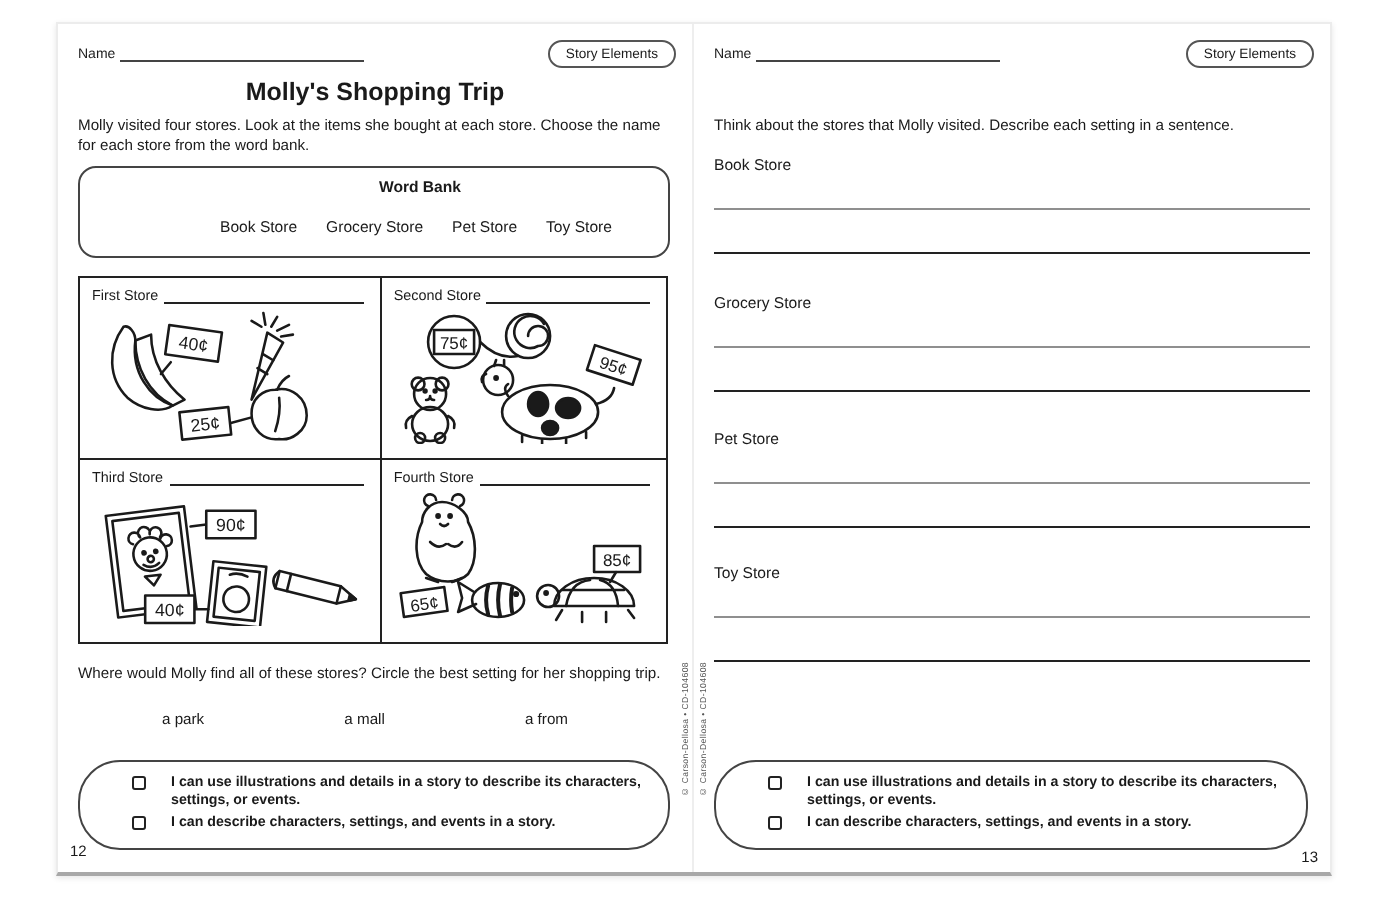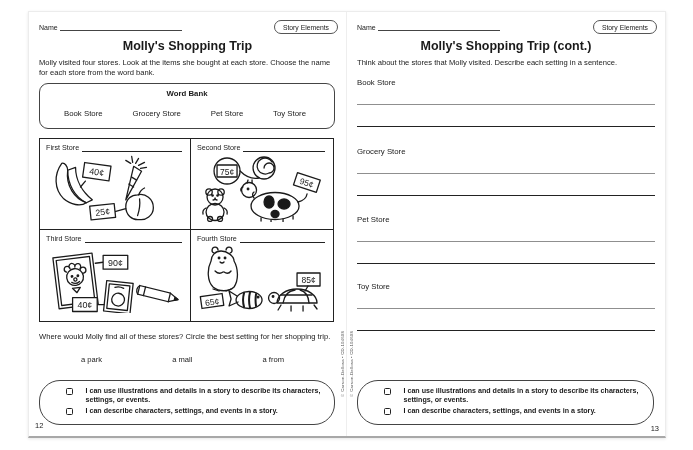--- a/index.html
+++ b/index.html
@@ -8,21 +8,21 @@
             border:1px solid #ececec; border-bottom:2.5px solid #a8a8a8; box-shadow:0 1px 3px rgba(0,0,0,0.10); display:flex;align-items:flex-end; }
   .page { position:relative; width:319px; height:100%; background:#fff; }
   .page-left { border-right:1px solid #eee; }
 
   .name-row { position:absolute; top:11px; left:10px; display:flex; align-items:flex-end; font-size:7px; }
   .name-line { width:122px; border-bottom:1.2px solid #444; height:8px; margin-left:2px; }
   .badge { position:absolute; top:8px; right:8px; border:1px solid #555; border-radius:9px; padding:2.5px 8px; font-size:6.8px; background:#fff; }
   .title { position:absolute; top:27px; left:0; right:0; text-align:center; font-size:12.5px; font-weight:bold; }
   .instructions { position:absolute; top:46px; left:10px; right:7px; font-size:7.6px; line-height:1.35; }
 
-  .word-bank { position:absolute; top:71px; left:10px; right:11px; height:46px; border:1.3px solid #444; border-radius:9px; padding-top:5px; background:#fff; }
+  .word-bank { position:absolute; top:71px; left:10px; right:11px; height:46px; border:1.3px solid #444; border-radius:9px; padding-top:5px; background:#fff;padding-left:46px; }
   .word-bank-title { text-align:center; font-weight:bold; font-size:7.8px; }
   .word-bank-words { display:flex; justify-content:space-between; margin-top:11px; font-size:7.8px; padding:0 28px 0 24px; }
 
   .grid { position:absolute; top:126px; left:10px; right:12px; height:184px; border:1.5px solid #222;
           display:grid; grid-template-columns:51.5% 48.5%; grid-template-rows:50% 50%; background:#fff; }
   .cell { padding:4px 6px 1px 6px; overflow:hidden; }
   .cell-1 { border-right:1.2px solid #222; border-bottom:1.2px solid #222; }
   .cell-2 { border-bottom:1.2px solid #222; }
   .cell-3 { border-right:1.2px solid #222; }
   .cell-header { display:flex; align-items:flex-end; font-size:7.2px; }
@@ -241,21 +241,20 @@
     <div class="page-num-left">12</div>
     <div class="copyright cr-left-page">© Carson-Dellosa • CD-104608</div>
   </div>
 
   <div class="page">
     <div class="name-row">
       <span>Name</span>
       <span class="name-line"></span>
     </div>
     <div class="badge">Story Elements</div>
-    <div class="title">Molly's Shopping Trip (cont.)</div>
     <div class="instructions">Think about the stores that Molly visited. Describe each setting in a sentence.</div>
 
     <div class="sec" style="top:66px">
       <div class="sec-label">Book Store</div>
       <div class="wline wline-gray"></div>
       <div class="wline wline-dark"></div>
     </div>
     <div class="sec" style="top:135px">
       <div class="sec-label">Grocery Store</div>
       <div class="wline wline-gray"></div>

